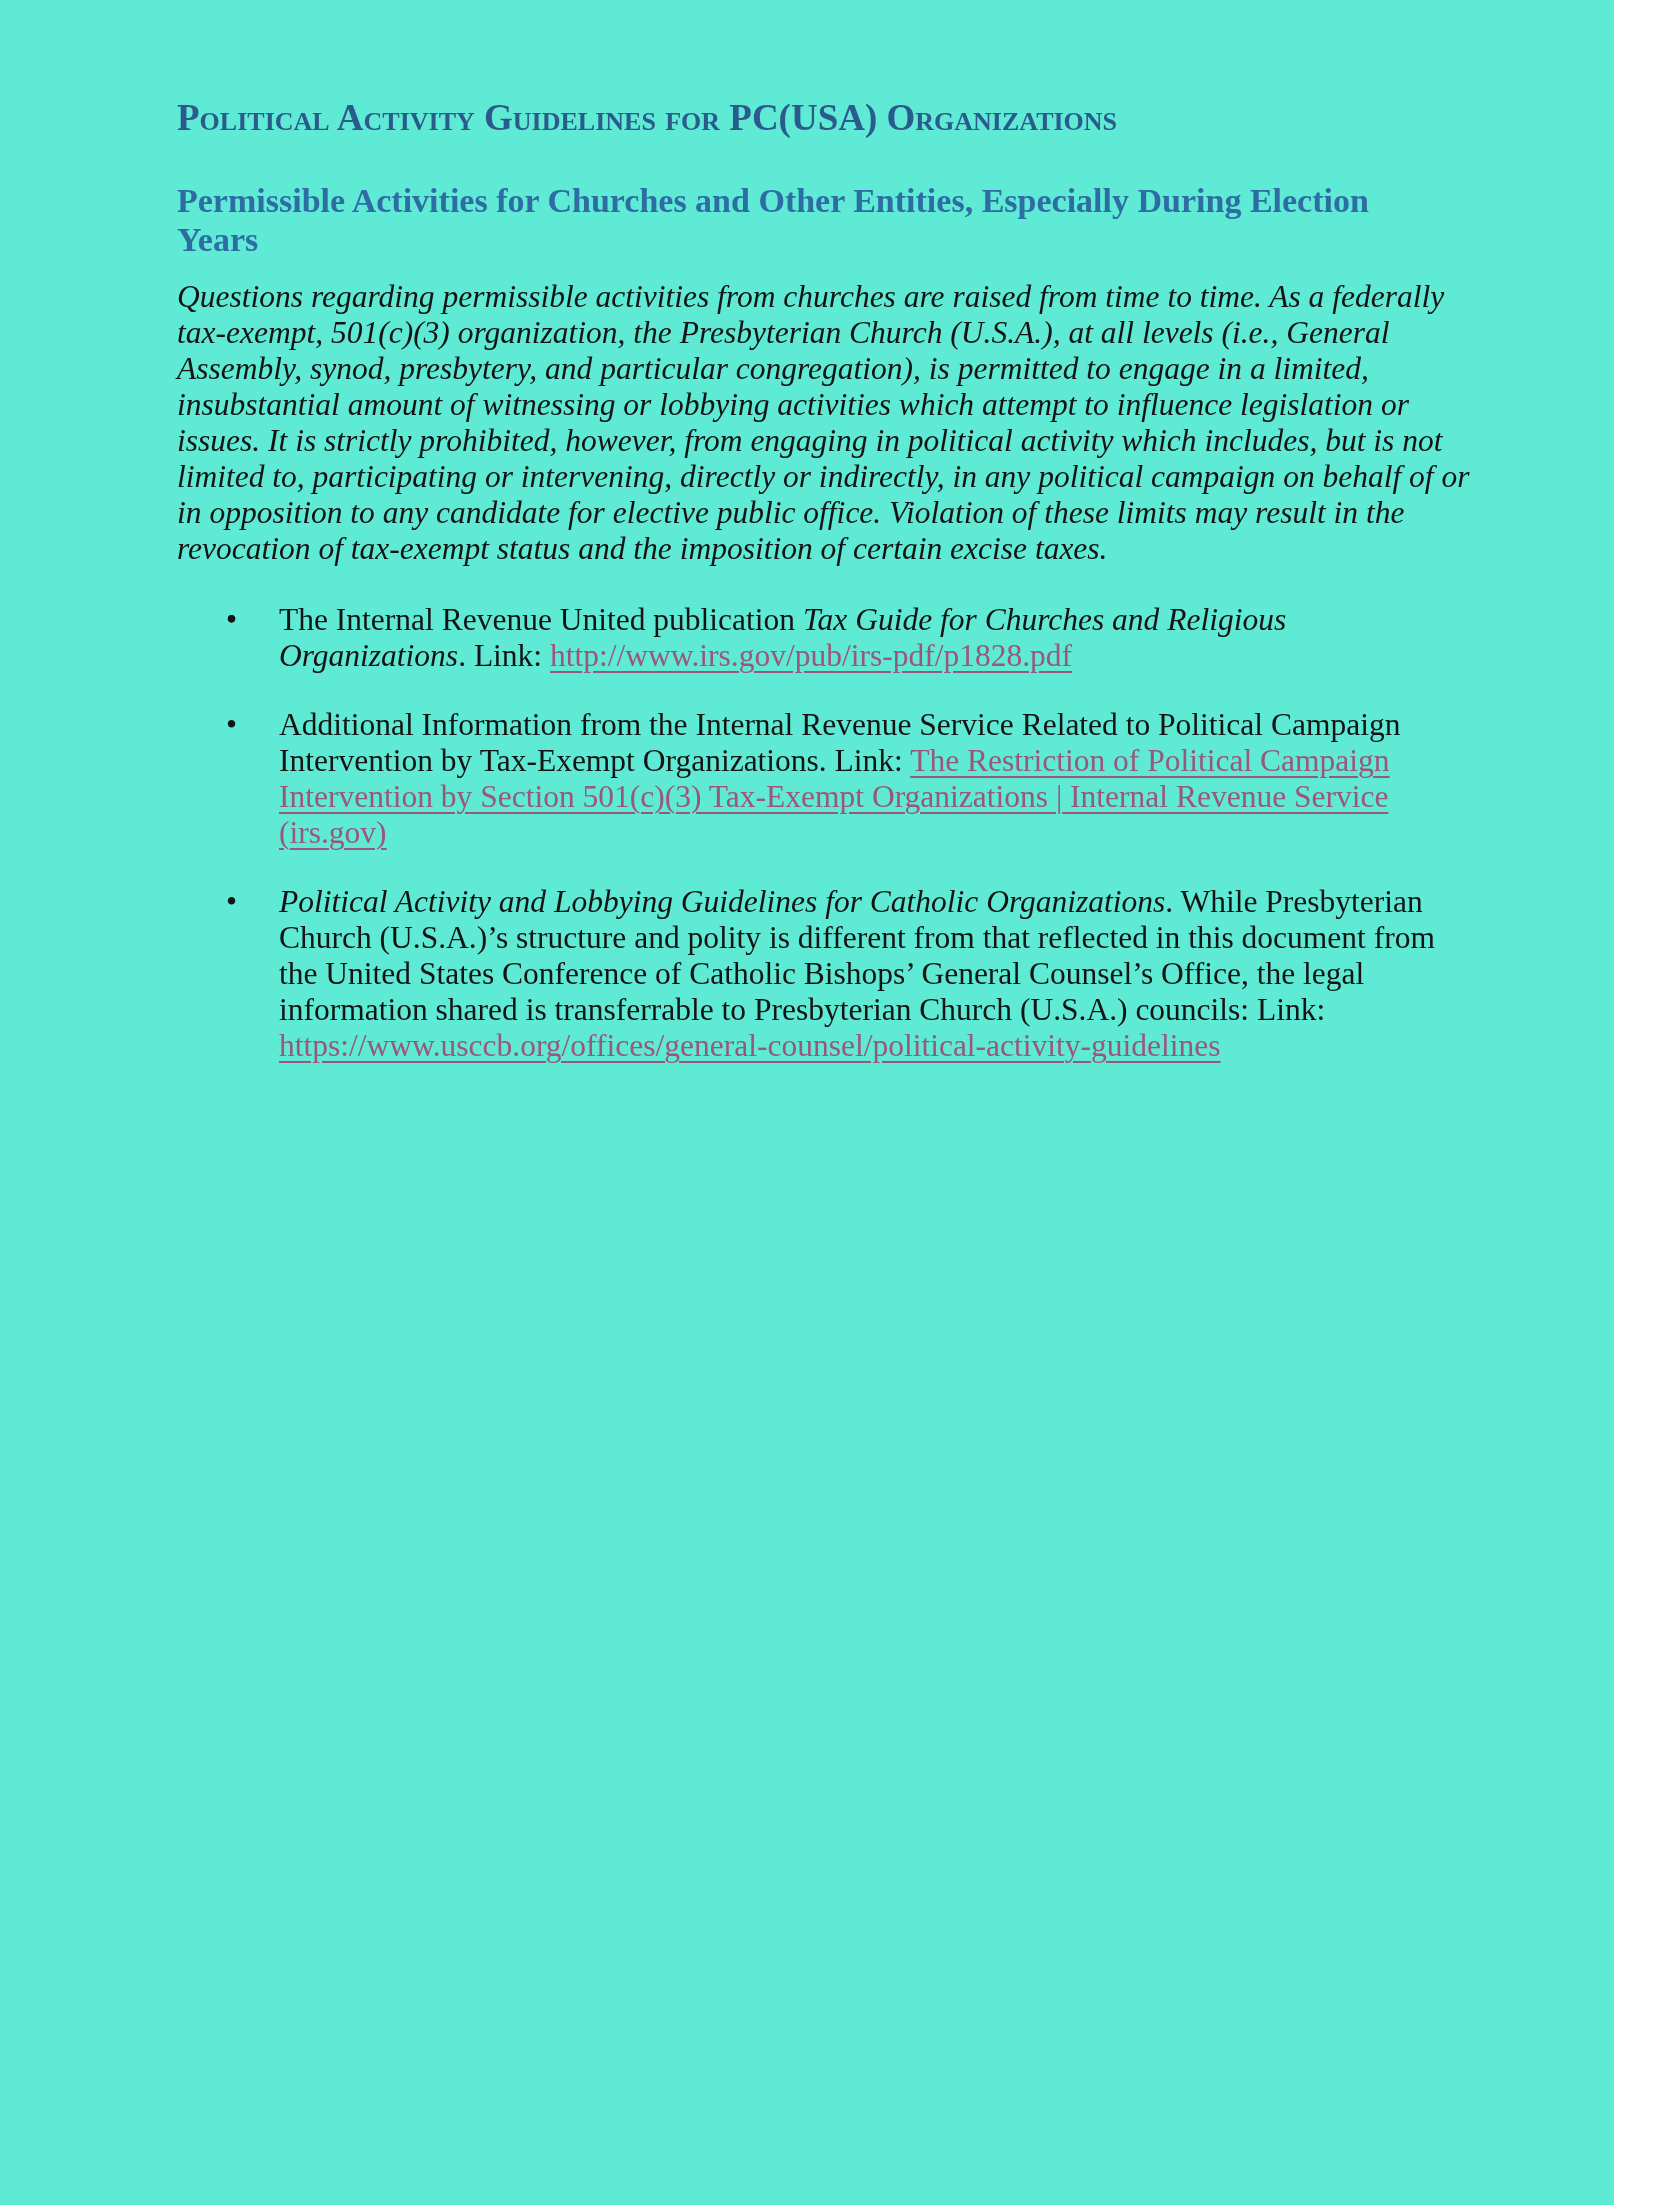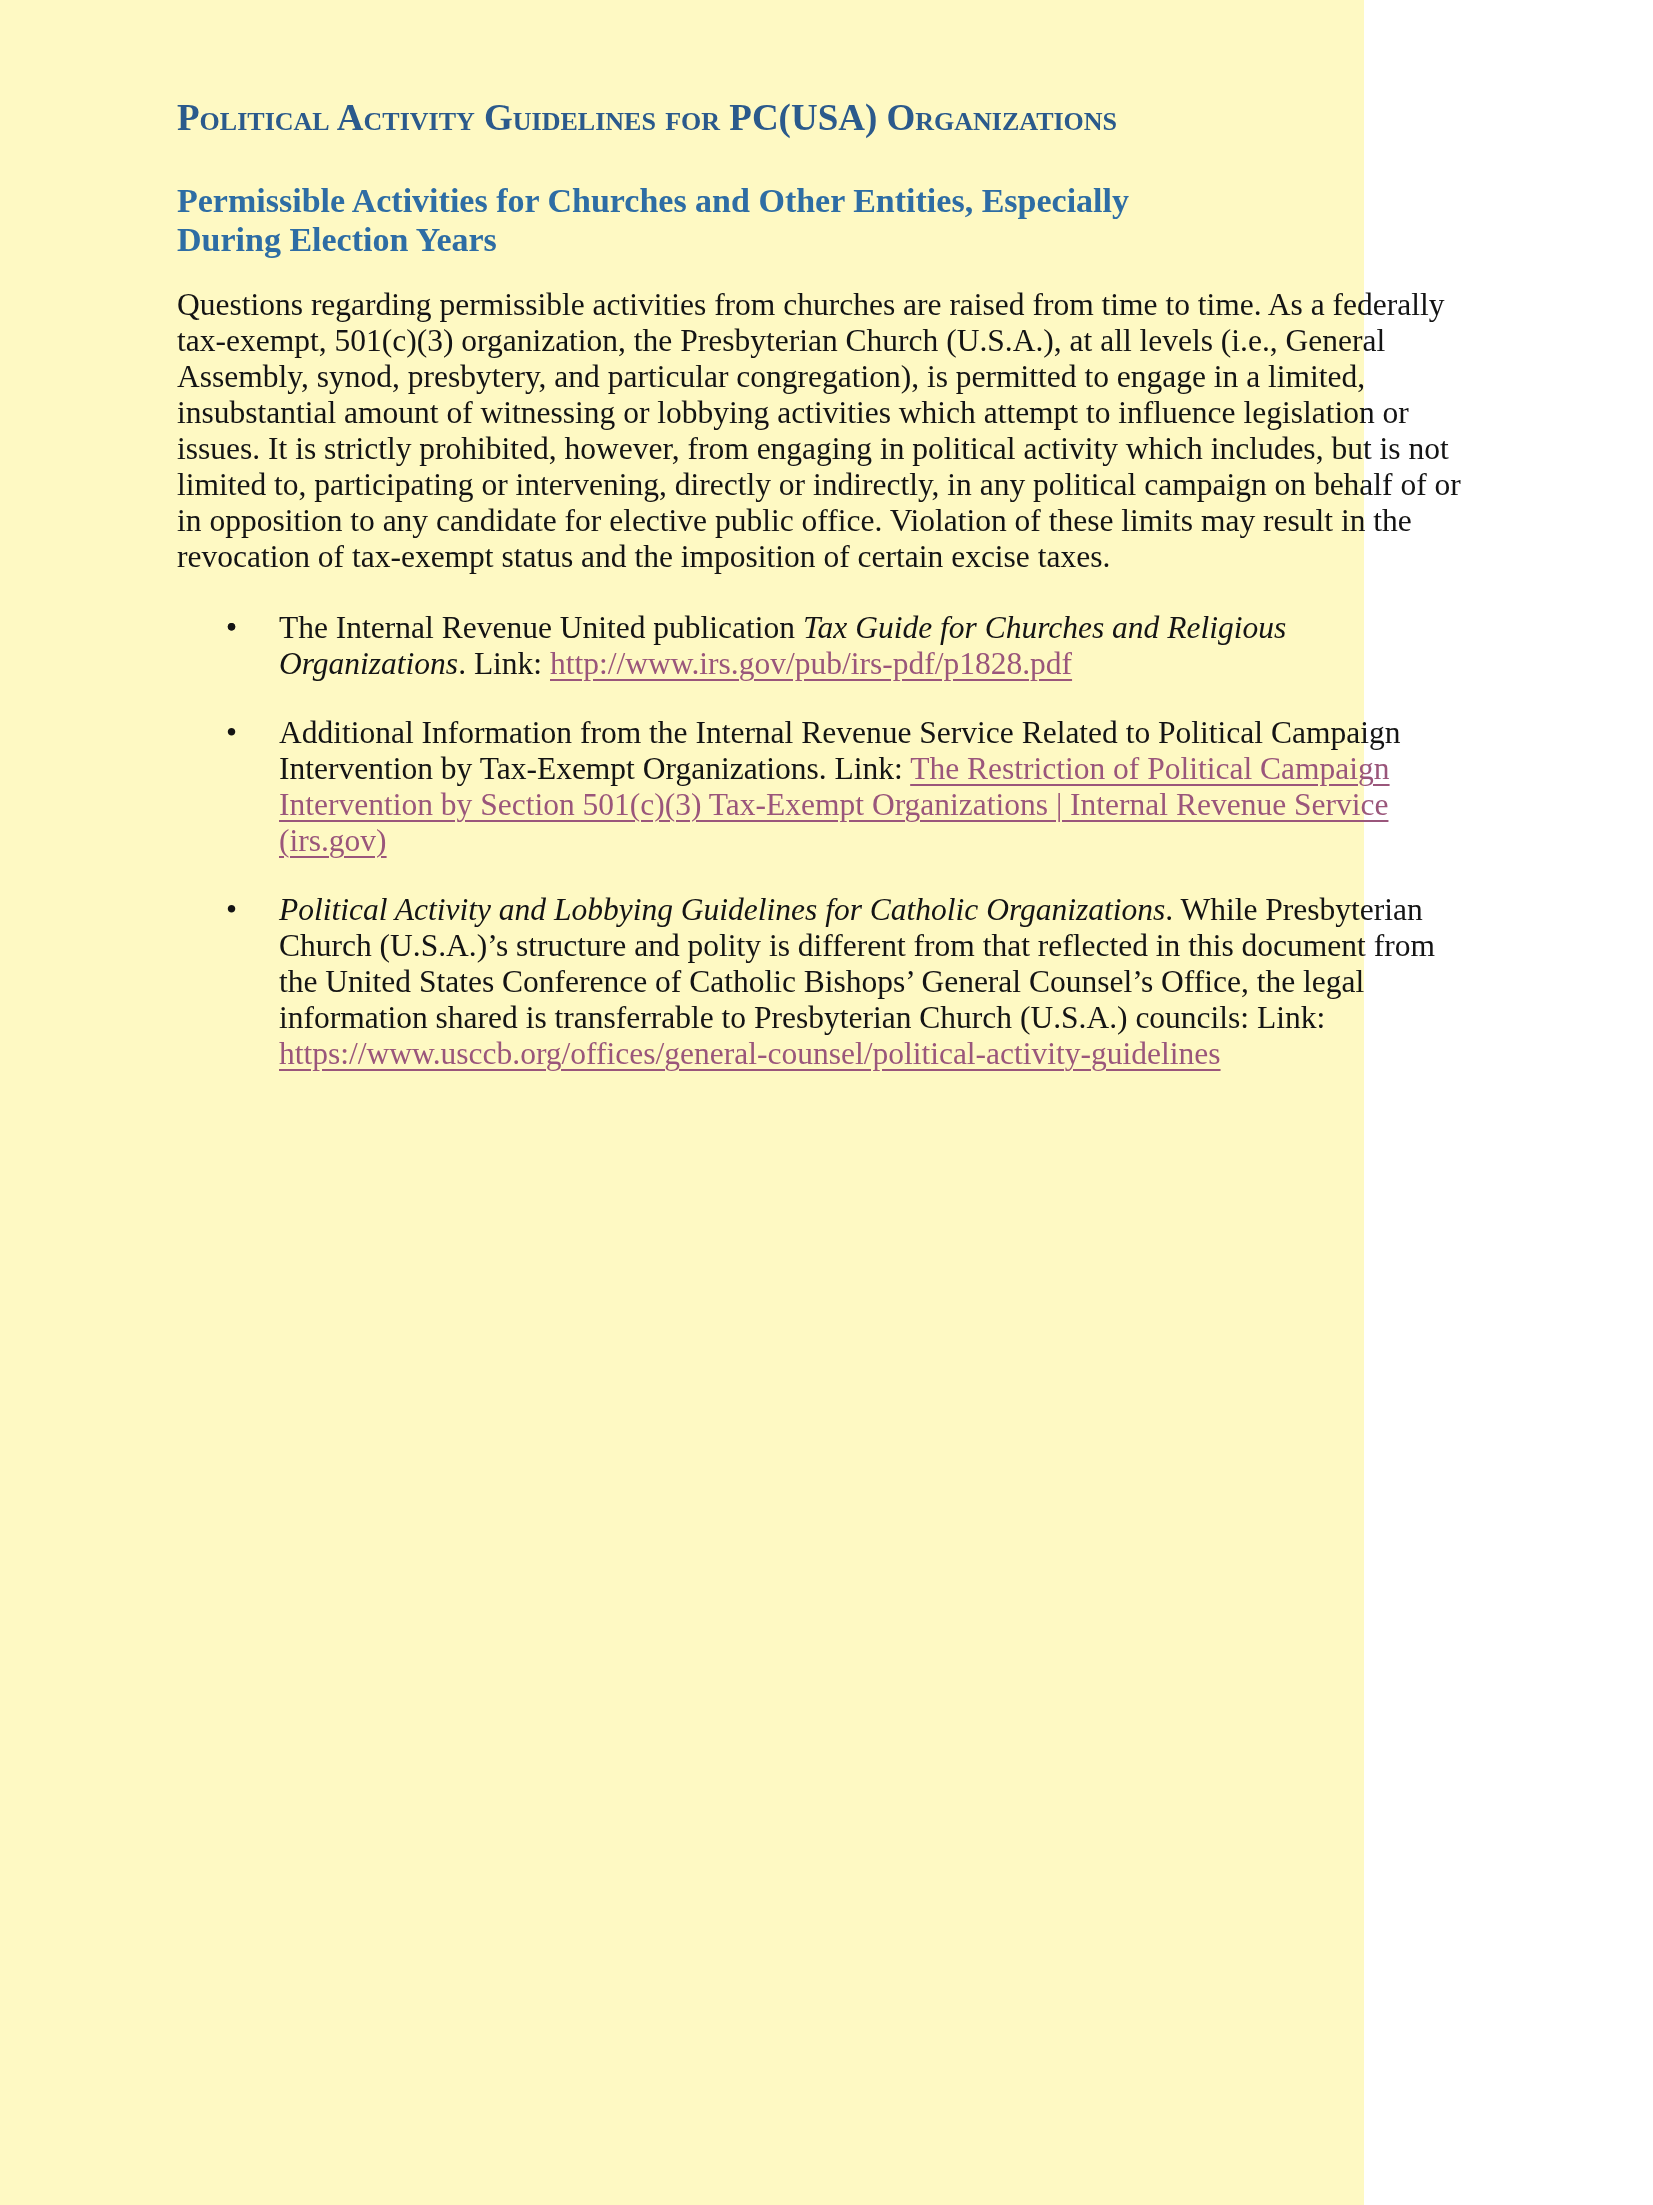--- a/index.html
+++ b/index.html
@@ -9,24 +9,24 @@
   }
   body {
     width: 1654px;
     height: 2205px;
     overflow: hidden;
     font-family: "Liberation Serif", "DejaVu Serif", serif;
     color: var(--body-color, #141414);
   }
   .page {
     box-sizing: border-box;
-    width: 1364px;
+    width: 1614px;
     height: 2205px;
     padding: 96px 177px 0 177px;
-    background: #fef9c3;
+    background: #5eead4;
   }
   .doc-title {
     margin: 0;
     font-size: 37px;
     line-height: 43px;
     font-weight: bold;
     font-variant: small-caps;
     color: var(--title-color, #2B5A8C);
   }
   .section-heading {
@@ -35,21 +35,21 @@
     line-height: 39px;
     font-weight: bold;
     color: var(--heading-color, #2E6DA4);
   }
   .body-text {
     font-size: 31.5px;
     line-height: 36px;
     margin: 0;
     width: 1300px;
   }
-  .intro-paragraph { margin-top: 28px; }
+  .intro-paragraph { margin-top: 20px; font-style: italic; }
   .resources-intro { margin-top: 22px; }
   .resources-list {
     list-style: none;
     margin: 35px 0 0 0;
     padding: 0;
     width: 1300px;
   }
   .resources-list li {
     position: relative;
     padding-left: 102px;

